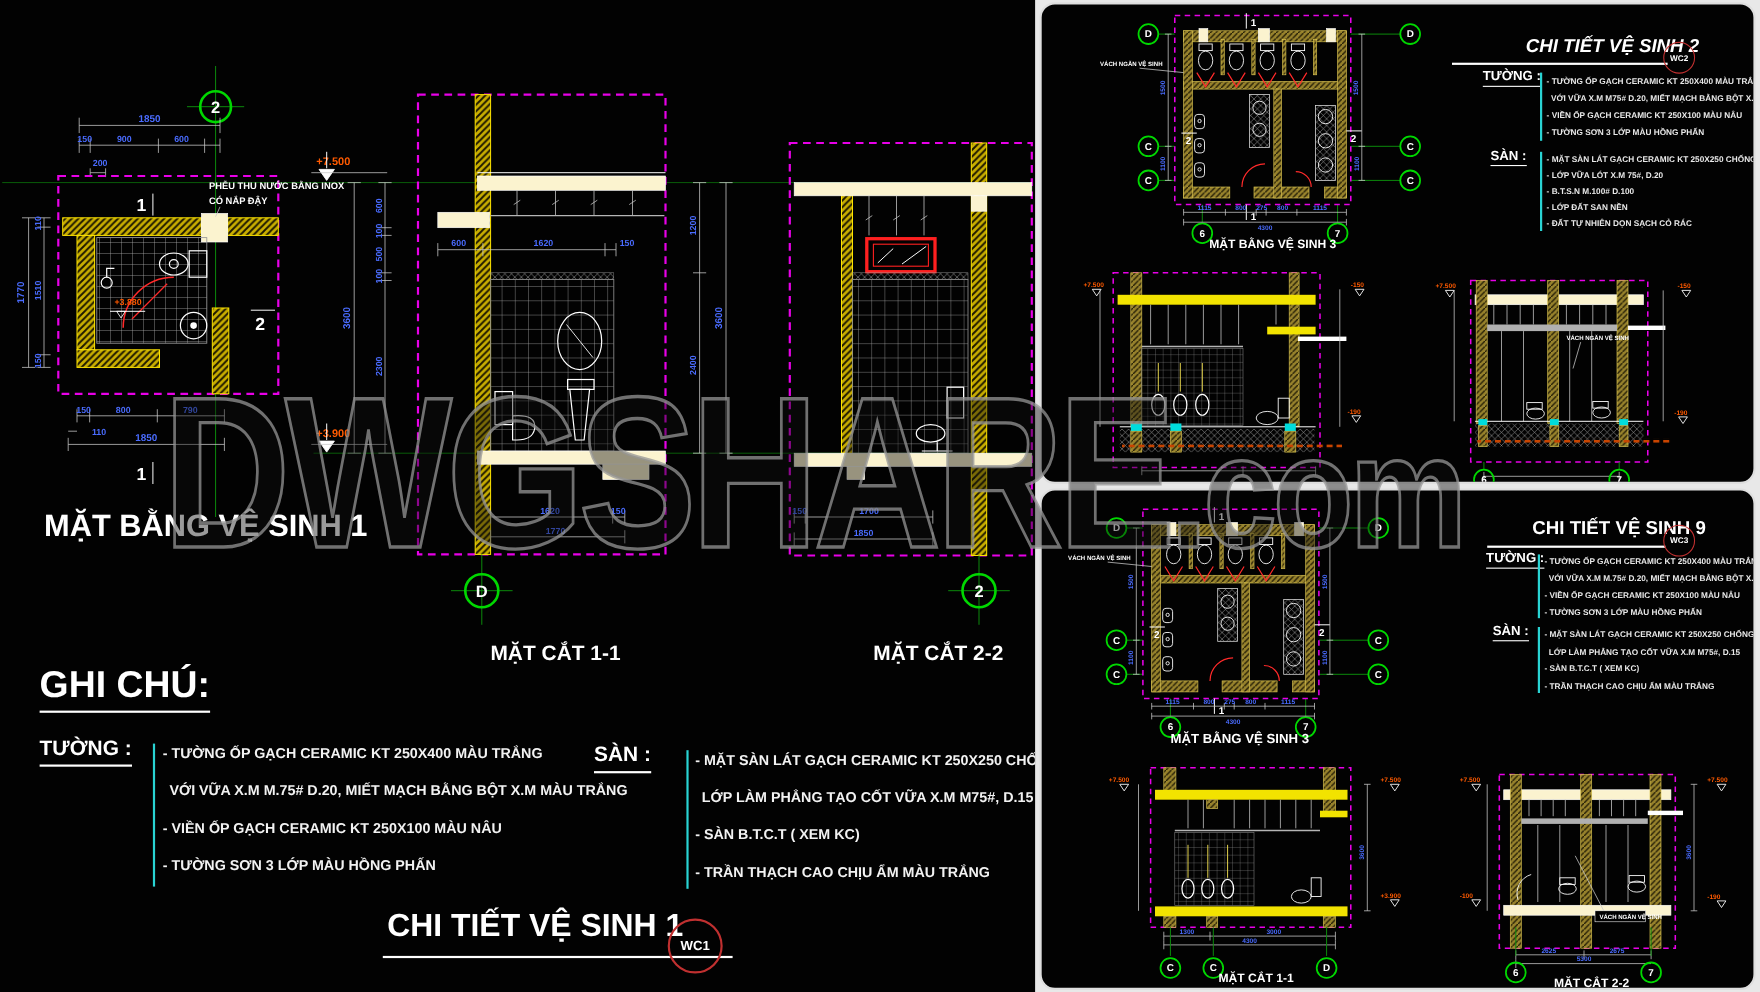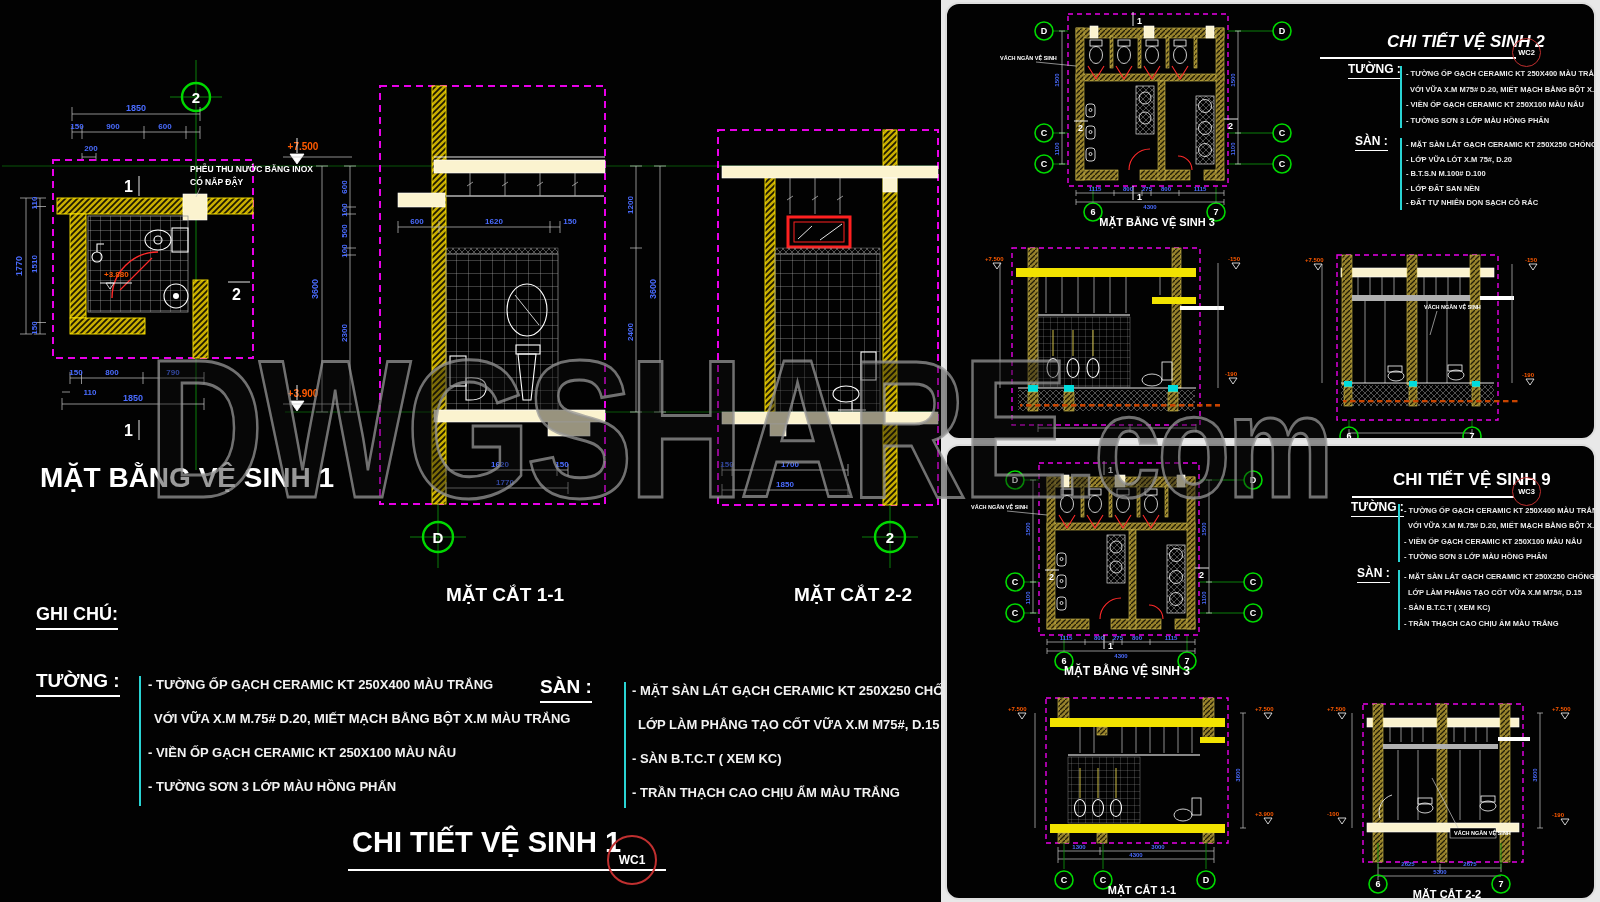--- a/index.html
+++ b/index.html
@@ -287,21 +287,21 @@
       <circle cx="890" cy="537" r="15" class="grn"></circle>
       <text x="890" y="543" class="t-grid">2</text>
     </g>
   </g>
 </svg>
 
   <div class="lbl" style="left:40px;top:462px;font-size:28px;">MẶT BẰNG VỆ SINH 1</div>
   <div class="lbl" style="left:430px;top:584px;width:150px;text-align:center;font-size:19px;">MẶT CẮT 1-1</div>
   <div class="lbl" style="left:778px;top:584px;width:150px;text-align:center;font-size:19px;">MẶT CẮT 2-2</div>
 
-  <div class="lbl u" style="left:36px;top:604px;font-size:18px;">GHI CHÚ:</div>
+  <div class="lbl u" style="left:36px;top:604px;font-size:34px;">GHI CHÚ:</div>
   <div class="lbl u" style="left:36px;top:670px;font-size:19px;">TƯỜNG :</div>
   <div class="cy" style="left:139px;top:676px;height:130px;"></div>
   <div class="noteL" style="left:148px;top:668px;">
     <div>- TƯỜNG ỐP GẠCH CERAMIC KT 250X400 MÀU TRẮNG</div>
     <div style="padding-left:6px">VỚI VỮA X.M M.75# D.20, MIẾT MẠCH BẰNG BỘT X.M MÀU TRẮNG</div>
     <div>- VIỀN ỐP GẠCH CERAMIC KT 250X100 MÀU NÂU</div>
     <div>- TƯỜNG SƠN 3 LỚP MÀU HỒNG PHẤN</div>
   </div>
   <div class="lbl u" style="left:540px;top:676px;font-size:19px;">SÀN :</div>
   <div class="cy" style="left:624px;top:682px;height:126px;"></div>

